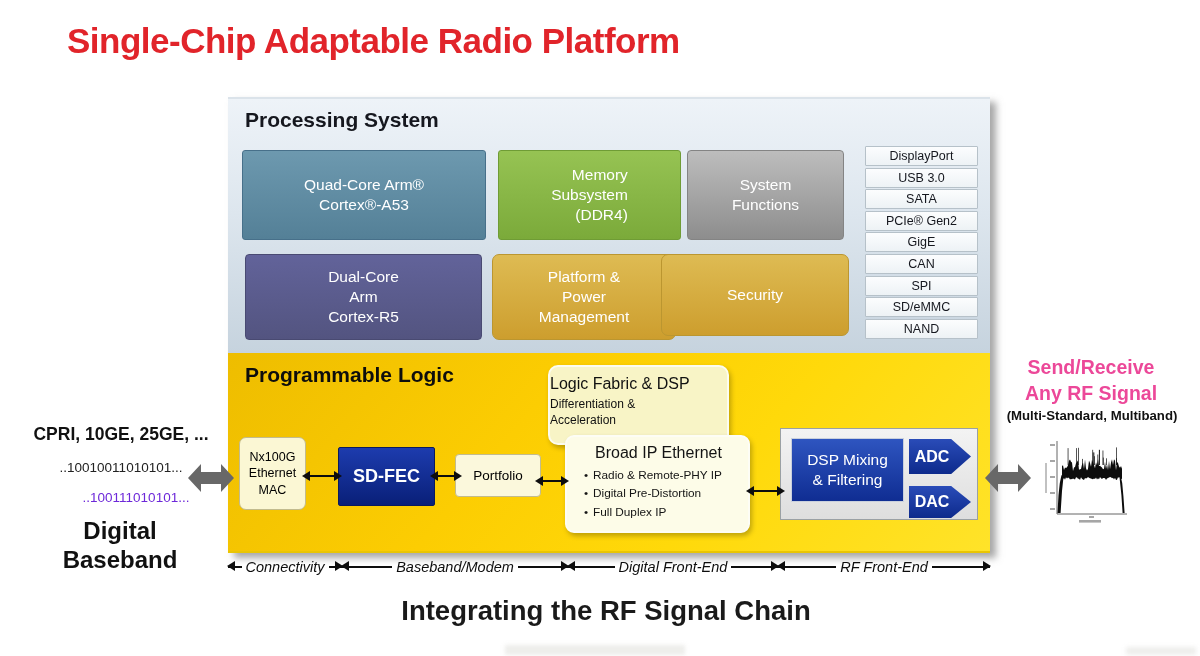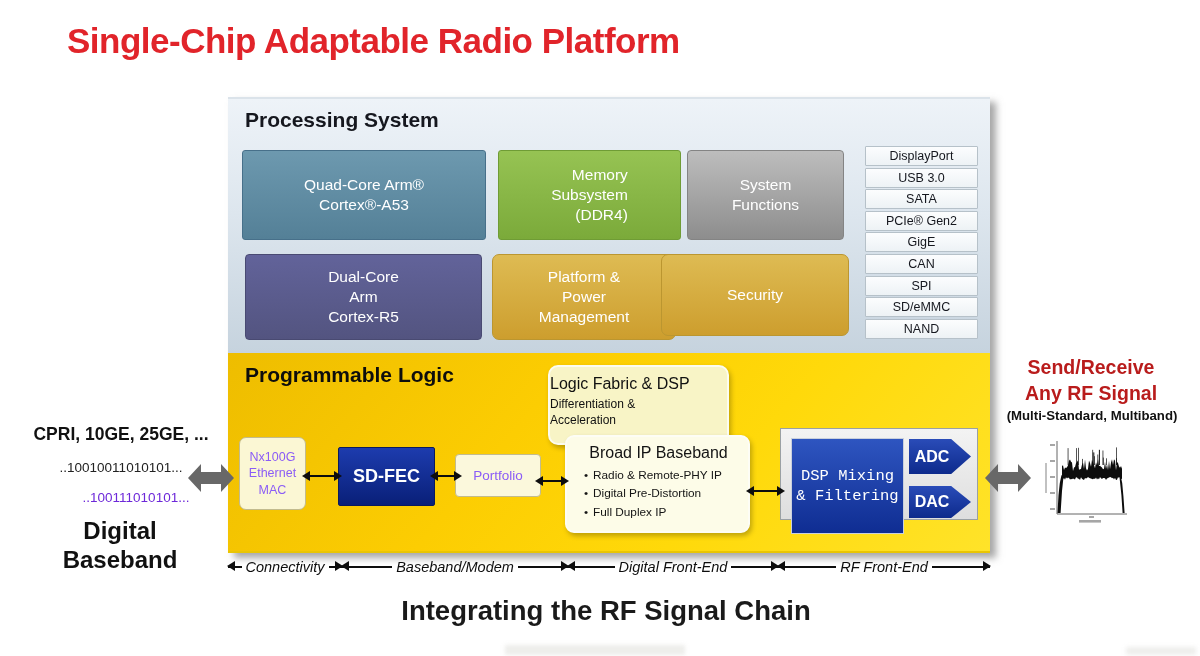--- a/index.html
+++ b/index.html
@@ -47,21 +47,21 @@
 
   
   .pl {
     position:absolute; left:0; top:256px; width:762px; height:200px;
     background:linear-gradient(130deg,#eebd00 0%, #fccd02 38%, #ffd90a 65%, #ffe329 100%);
     border-bottom:2px solid #e9c503;
   }
   .pl .section-heading { color:#0d0d0d; top:10px; }
 
   .cream {
-    background:#fbf7d4; border:1px solid #c2bb8e; border-radius:7px; color:#8b5cf6;
+    background:#fbf7d4; border:1px solid #c2bb8e; border-radius:7px; color:#000000;
   }
   .logic-fabric {
     position:absolute; left:320px; top:12px; width:181px; height:80px;
     background:#f8f4c6; border:2px solid #fcfcf0; border-radius:10px;
     box-shadow:2px 3px 5px rgba(0,0,0,0.25); text-align:left; color:#111; z-index:1;
     padding-top:8px;
   }
   .logic-fabric .lf-title { font-size:16px; }
   .logic-fabric .lf-sub { font-size:12px; margin-top:4px; line-height:1.3; }
 
@@ -78,24 +78,24 @@
   .broad-ip .bip-title { font-size:16px; text-align:center; margin-bottom:4px; }
   .bullet-row { display:flex; font-size:11.8px; line-height:1.55; }
   .bullet-row .dot { width:14px; flex:0 0 14px; text-align:center; }
   .bullet-row .dot::before { content:"•"; }
 
   .dsp-group {
     position:absolute; left:552px; top:75px; width:198px; height:92px;
     background:linear-gradient(180deg,#f3f3f3,#dedede); border:1px solid #9aa0a4;
   }
   .dsp-box {
-    position:absolute; left:10px; top:9px; width:113px; height:96px;
+    position:absolute; left:10px; top:9px; width:113px; height:64px;
     background:linear-gradient(180deg,#2e55c0,#0f2d92); border:1px solid #c9d0dd;
     display:flex; align-items:center; justify-content:center; text-align:center;
-    color:#fff; font-size:15.5px; line-height:1.3; white-space:pre-line;font-family:Liberation Mono, monospace;
+    color:#fff; font-size:15.5px; line-height:1.3; white-space:pre-line;
   }
   .pent {
     position:absolute; left:128px; width:62px;
     background:linear-gradient(180deg,#2a4cb8,#0d2a8c);
     clip-path:polygon(0 0, 68% 0, 100% 50%, 68% 100%, 0 100%);
     display:flex; align-items:center; justify-content:center;
     color:#fff; font-weight:bold; font-size:16px; padding-right:16px;
   }
 
   
@@ -127,21 +127,21 @@
     position:absolute; left:0; top:595px; width:1200px; text-align:center;
     font-size:27.5px; font-weight:bold; color:#1a1a1a; transform:translateX(6px);
   }
 
   
   .protocols { position:absolute; left:28px; top:424px; width:186px; text-align:center; font-size:17.5px; font-weight:bold; color:#111; }
   .bits1 { position:absolute; left:30px; top:460px; width:182px; text-align:center; font-size:13.5px; color:#222; }
   .bits2 { position:absolute; left:45px; top:490px; width:182px; text-align:center; font-size:13.5px; color:#6d28d9; }
   .baseband { position:absolute; left:25px; top:516px; width:190px; text-align:center; font-size:24px; font-weight:bold; color:#111; line-height:1.22; }
 
-  .rf-title { position:absolute; left:1003px; top:354px; width:176px; text-align:center; font-size:19.5px; font-weight:bold; color:#b91c1c; line-height:1.35; }
+  .rf-title { position:absolute; left:1003px; top:354px; width:176px; text-align:center; font-size:19.5px; font-weight:bold; color:#ec4899; line-height:1.35; }
   .rf-sub   { position:absolute; left:996px; top:408px; width:192px; text-align:center; font-size:13.2px; font-weight:600; color:#111; }
   .rf-plot  { position:absolute; left:1041px; top:433px; width:92px; height:94px; background:#fff; }
 
   .io-arrow { position:absolute; z-index:5; }
 
   .wm1 { position:absolute; left:505px; top:645px; width:180px; height:10px; background:rgba(172,172,160,0.22); filter:blur(2px); }
   .wm2 { position:absolute; left:1126px; top:647px; width:70px; height:8px; background:rgba(172,172,160,0.20); filter:blur(2px); }
 </style>
 </head>
 <body>
@@ -195,21 +195,21 @@
 
       <div class="box cream" style="left:11px; top:84px; width:67px; height:73px; font-size:12.5px; line-height:1.3;">Nx100G
 Ethernet
 MAC</div>
 
       <div class="box sdfec" style="left:110px; top:94px; width:97px; height:59px;">SD-FEC</div>
 
       <div class="box cream" style="left:227px; top:101px; width:86px; height:43px; font-size:13.5px; border-radius:4px; background:#fbf8dc;">Portfolio</div>
 
       <div class="broad-ip">
-        <div class="bip-title">Broad IP Baseband</div>
+        <div class="bip-title">Broad IP Ethernet</div>
         <div class="bullet-row">
             <span class="dot"></span>
             <span>Radio &amp; Remote-PHY IP</span>
           </div>
         <div class="bullet-row">
             <span class="dot"></span>
             <span>Digital Pre-Distortion</span>
           </div>
         <div class="bullet-row">
             <span class="dot"></span>

